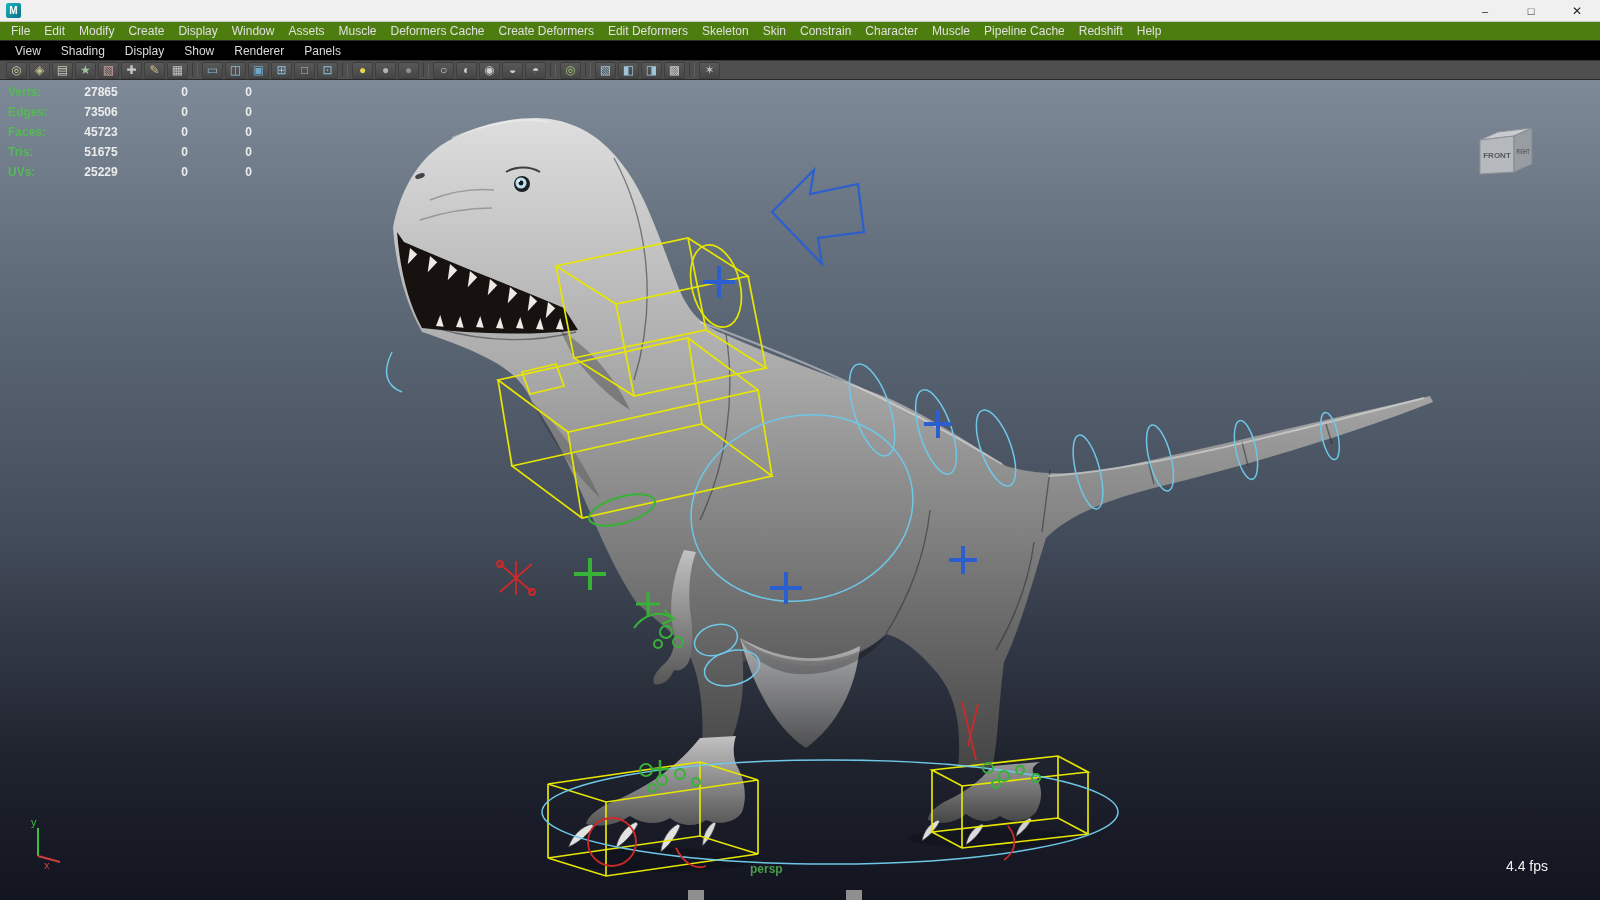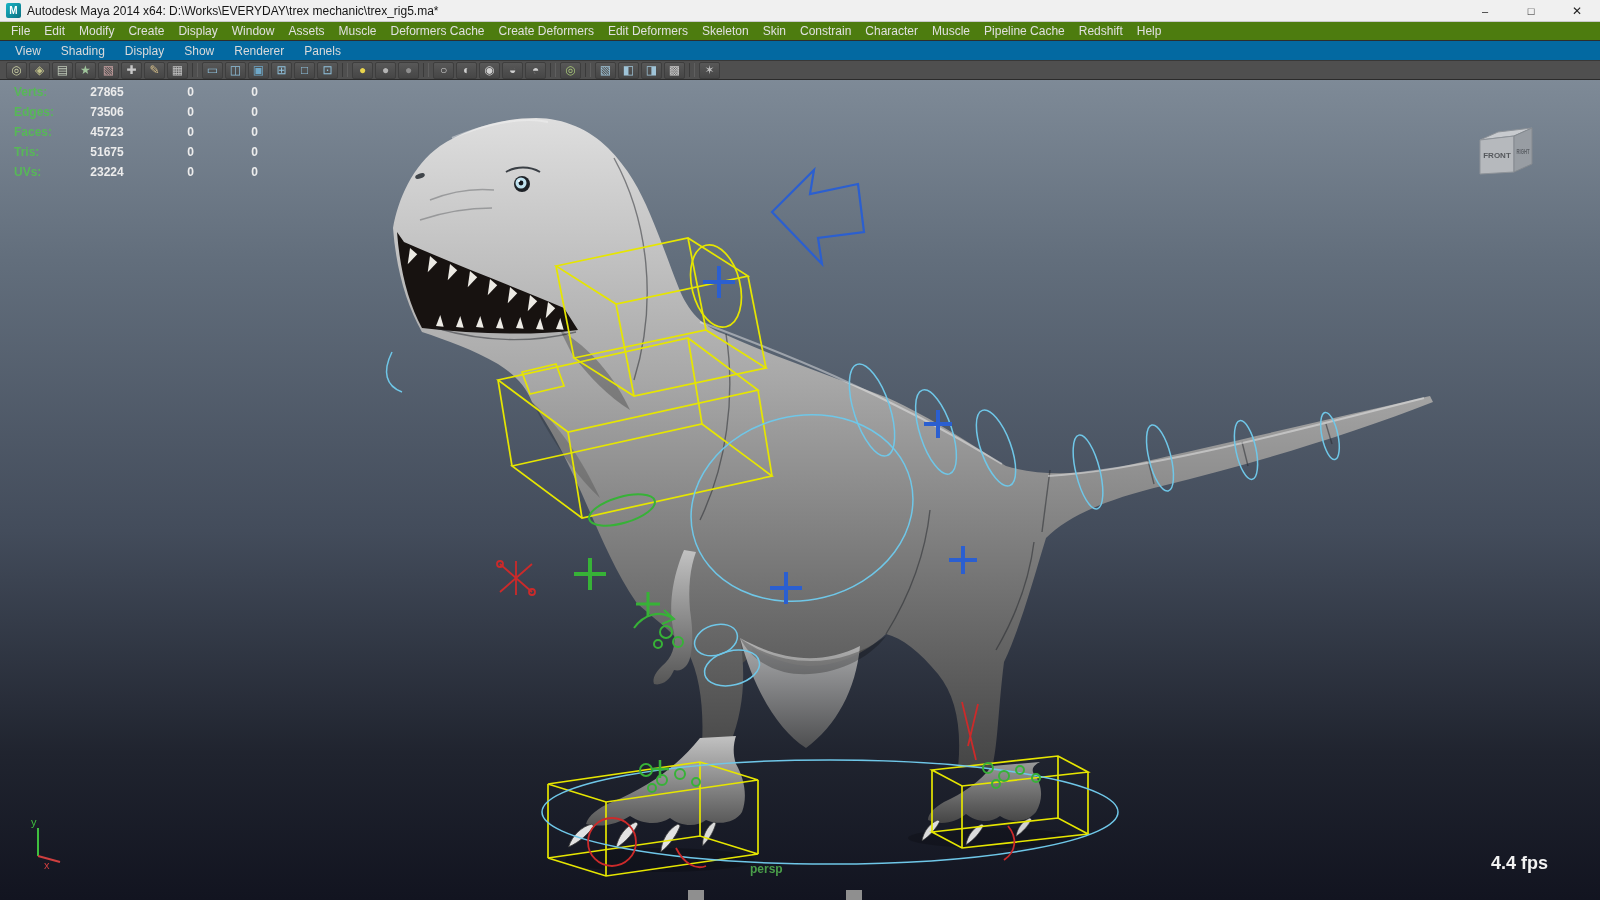--- a/index.html
+++ b/index.html
@@ -24,21 +24,21 @@
   .win-btn{width:46px;height:100%;display:flex;align-items:center;justify-content:center;
     font-size:11px;color:#222;}
   .win-btn.close{font-size:12px;}
   
   .menubar{
     height:19px;background:#4d7c0f;display:flex;align-items:center;
     padding-left:4px;border-bottom:1px solid #2d2d2d;box-sizing:border-box;
   }
   .menu-item{color:#e0e0e0;font-size:12px;padding:0 7px;line-height:18px;white-space:nowrap;}
   .panel-menubar{
-    height:20px;background:#0369a1;display:flex;align-items:center;
+    height:20px;background:#000000;display:flex;align-items:center;
     padding-left:5px;border-bottom:1px solid #383838;box-sizing:border-box;
   }
   .panel-menu-item{color:#dadada;font-size:12px;padding:0 10px;white-space:nowrap;}
   
   .panel-toolbar{
     height:19px;background:#4f4f4f;display:flex;align-items:center;
     padding-left:6px;gap:2px;border-bottom:1px solid #2b2b2b;box-sizing:border-box;
   }
   .tool-icon{
     width:19px;height:15px;display:flex;align-items:center;justify-content:center;
@@ -57,36 +57,35 @@
   .scene{position:absolute;top:0;left:0;width:1600px;height:820px;}
   
   .ry{stroke:var(--rig_yellow,#e6e600);fill:none;stroke-width:1.7;}
   .rc{stroke:var(--rig_cyan,#6fc7e8);fill:none;stroke-width:1.5;}
   .rb{stroke:var(--rig_blue,#2b5fd0);fill:none;stroke-width:2.2;}
   .rg{stroke:var(--rig_green,#37b237);fill:none;stroke-width:2;}
   .rr{stroke:var(--rig_red,#cc2a2a);fill:none;stroke-width:1.8;}
   
   .hud-stats{position:absolute;top:2px;left:0;}
   .hud-row{display:flex;height:20px;align-items:center;font-size:12px;font-weight:bold;}
-  .hud-label{width:66px;padding-left:14px;color:var(--hud_green,#57b857);}
+  .hud-label{width:66px;padding-left:8px;color:var(--hud_green,#57b857);}
   .hud-v1{width:54px;text-align:center;color:#ececec;}
   .hud-v2{width:60px;text-align:right;color:#ececec;}
   .hud-v3{width:64px;text-align:right;color:#ececec;}
   .view-cube{position:absolute;right:50px;top:34px;width:84px;height:72px;}
   .axis-indicator{position:absolute;left:14px;bottom:30px;width:56px;height:56px;}
   .persp-label{position:absolute;left:750px;bottom:24px;color:var(--persp_green,#4a9e4a);
     font-size:12px;font-weight:bold;}
-  .fps-counter{position:absolute;right:52px;bottom:26px;color:#f2f2f2;font-size:18px;font-weight:bold;}
+  .fps-counter{position:absolute;right:52px;bottom:26px;color:#f2f2f2;font-size:14px;font-weight:normal;}
 </style>
 </head>
 <body data-name="maya-window">
 
 <div class="titlebar" data-name="title-bar">
   <span class="maya-app-icon" data-name="maya-app-icon">M</span>
-  <span class="title-text" data-name="window-title">Autodesk Maya 2014 x64: D:\Works\EVERYDAY\trex mechanic\trex_rig5.ma*</span>
   <div class="win-controls" data-name="window-controls">
     <span class="win-btn" data-name="minimize-button">–</span>
     <span class="win-btn" data-name="maximize-button">□</span>
     <span class="win-btn close" data-name="close-button">✕</span>
   </div>
 </div>
 
 <div class="menubar" data-name="main-menu-bar">
 
     <span class="menu-item" data-name="menu-item">File</span>
@@ -440,21 +439,21 @@
 
       <div class="hud-row" data-name="hud-row">
         <span class="hud-label" data-name="hud-label">Tris:</span>
         <span class="hud-v1" data-name="hud-total-value">51675</span>
         <span class="hud-v2" data-name="hud-selected-value">0</span>
         <span class="hud-v3" data-name="hud-component-value">0</span>
       </div>
 
       <div class="hud-row" data-name="hud-row">
         <span class="hud-label" data-name="hud-label">UVs:</span>
-        <span class="hud-v1" data-name="hud-total-value">23224</span>
+        <span class="hud-v1" data-name="hud-total-value">25229</span>
         <span class="hud-v2" data-name="hud-selected-value">0</span>
         <span class="hud-v3" data-name="hud-component-value">0</span>
       </div>
     </div>
 
   <div class="view-cube" data-name="view-cube">
     <svg width="84" height="72" viewBox="0 0 84 72">
       <polygon points="14,26 32,18 66,14 48,22" fill="#c8cbcf" stroke="#8e9399" stroke-width="1" data-name="view-cube-top-face"></polygon>
       <polygon points="14,26 48,22 48,58 14,60" fill="#b6b9bd" stroke="#8e9399" stroke-width="1" data-name="view-cube-front-face"></polygon>
       <polygon points="48,22 66,14 66,50 48,58" fill="#989da3" stroke="#84898f" stroke-width="1" data-name="view-cube-right-face"></polygon>

